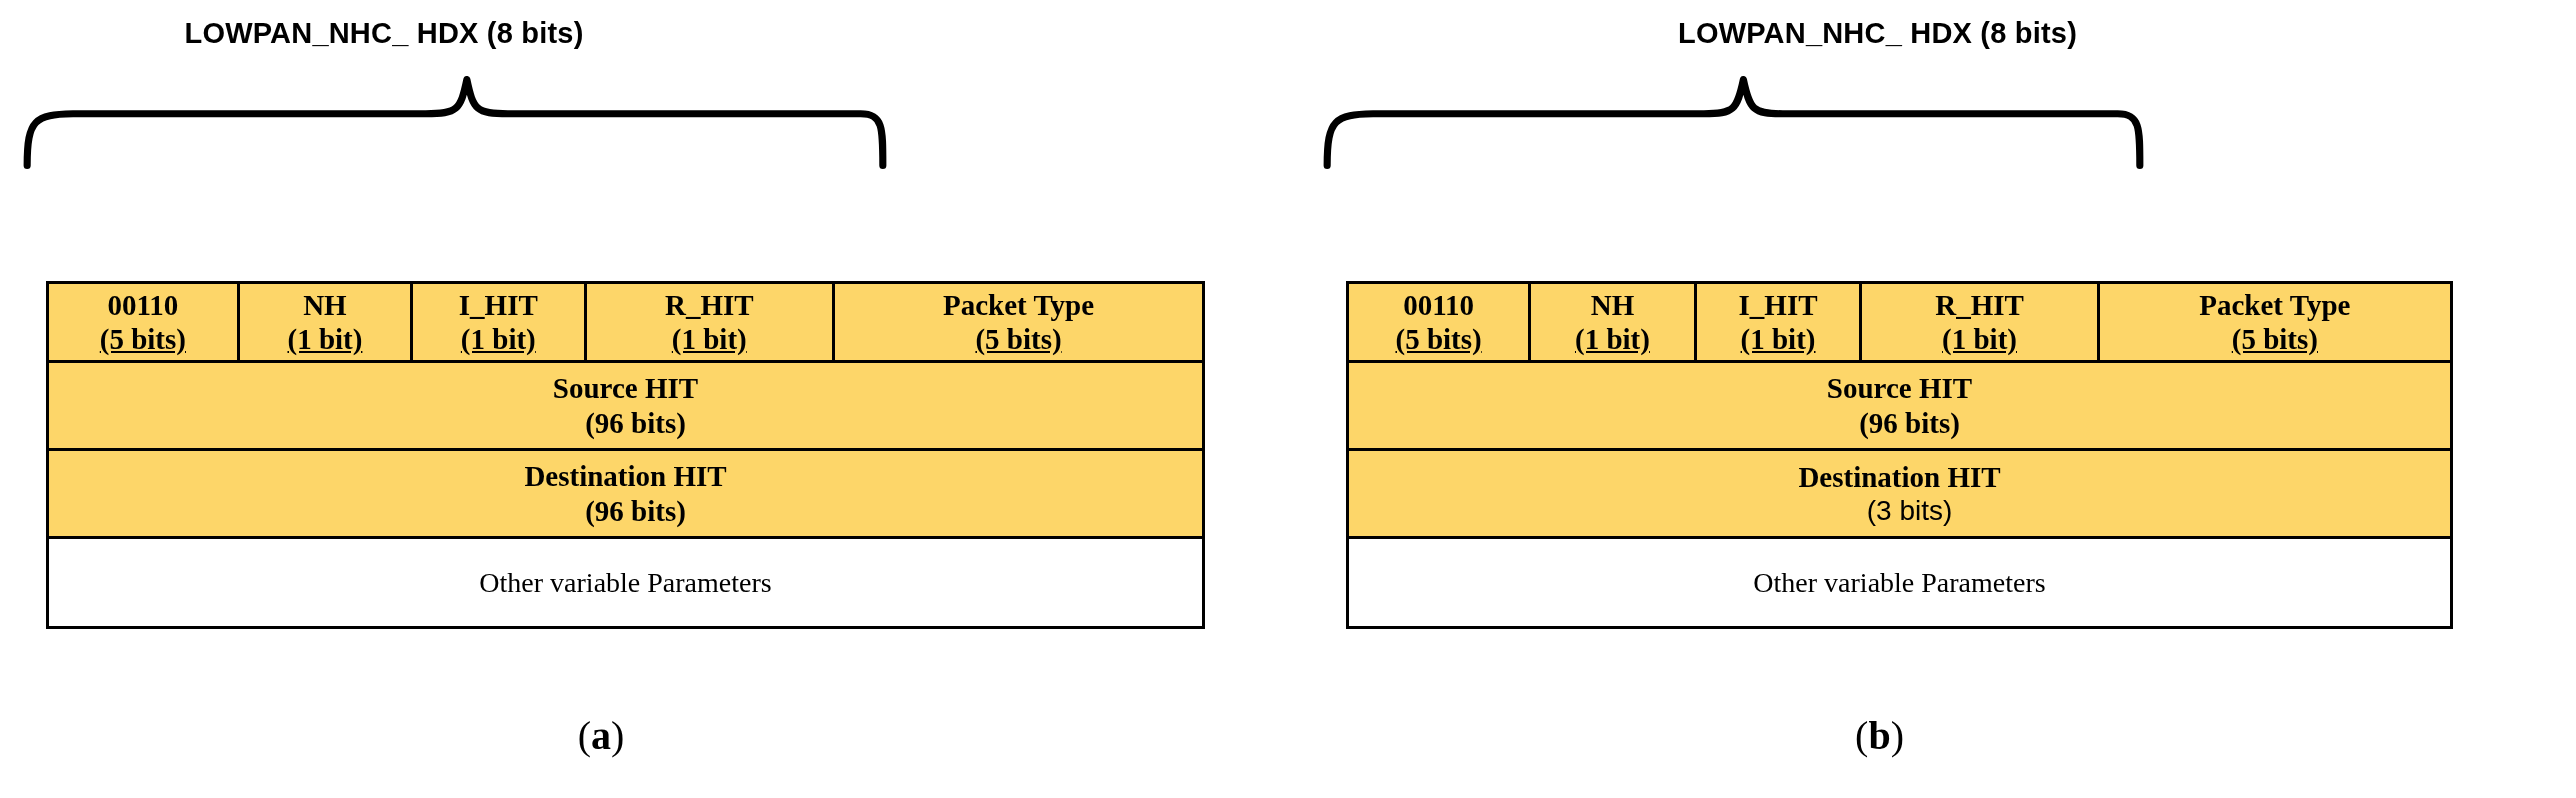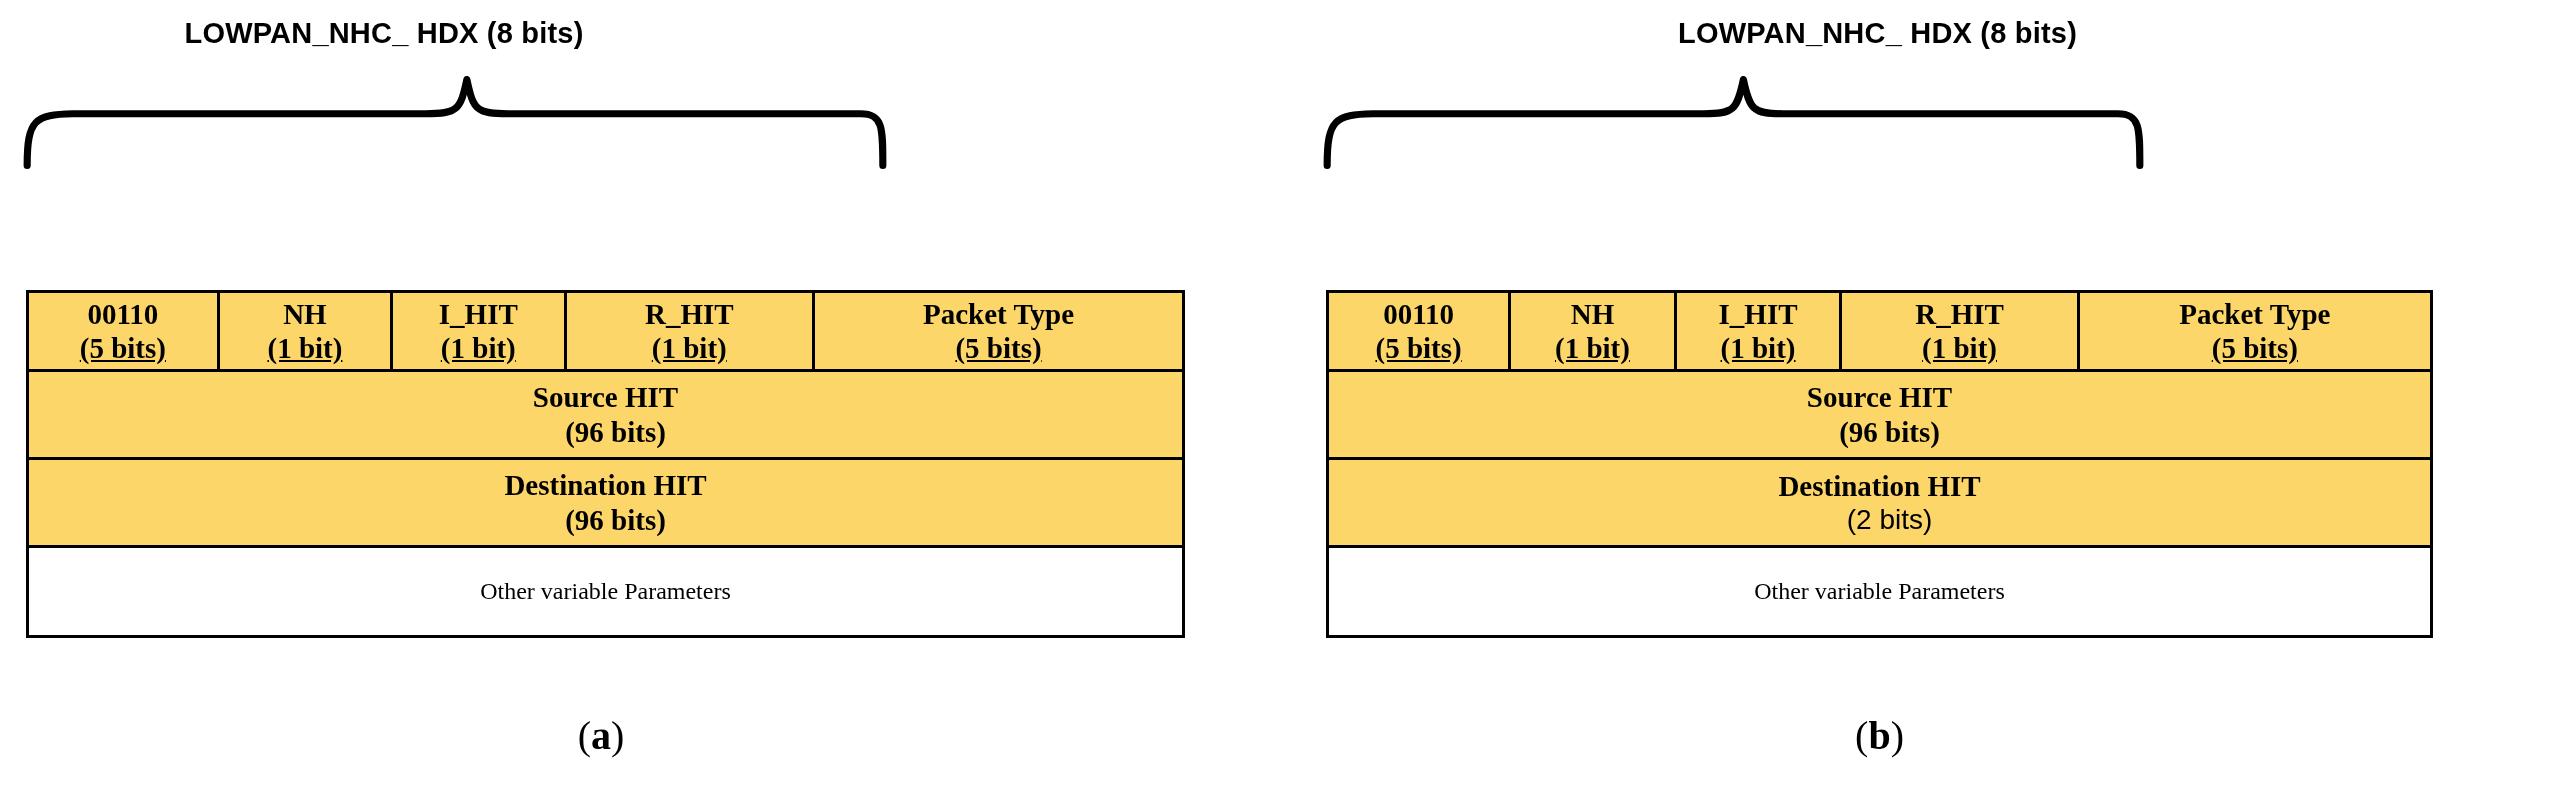--- a/index.html
+++ b/index.html
@@ -54,24 +54,25 @@
     height: 89px;
   }
   .panel-b .brace {
     left: 1432px;
   }
   .brace svg { display: block; width: 100%; height: 100%; overflow: visible; }
 
   
   .packet-table {
     position: absolute;
-    top: 290px;
+    top: 281px;
     border-collapse: collapse;
     table-layout: fixed;
     background: #ffffff;
+    margin-left: 20px;
   }
   .panel-a .packet-table { left: 26px; width: 1159px; }
   .panel-b .packet-table { left: 1433px; width: 1107px; }
 
   .packet-table td {
     border: 3.2px solid #000000;
     text-align: center;
     vertical-align: middle;
     font-family: "Liberation Serif", serif;
     padding: 0;
@@ -96,21 +97,21 @@
   }
   .wide-cell .line2 { display: block; padding-left: 20px; }
   .wide-cell .line2.sans {
     font-family: "Liberation Sans", sans-serif;
     font-weight: normal;
     font-size: 28px;
   }
 
   .other-cell {
     font-weight: normal;
-    font-size: 24px;
+    font-size: 28px;
     height: 87px;
   }
 
   
   .sub-label {
     position: absolute;
     top: 712px;
     font-family: "Liberation Serif", serif;
     font-size: 40px;
     white-space: nowrap;
@@ -244,21 +245,21 @@
         </tr>
         <tr>
           <td class="wide-cell cell-amber" colspan="5">
             <span>Source HIT</span>
             <span class="line2">(96 bits)</span>
           </td>
         </tr>
         <tr>
           <td class="wide-cell cell-amber" colspan="5">
             <span>Destination HIT</span>
-            <span class="line2 sans">(2 bits)</span>
+            <span class="line2 sans">(3 bits)</span>
           </td>
         </tr>
         <tr>
           <td class="other-cell cell-white" colspan="5">Other variable Parameters</td>
         </tr>
       </tbody>
     </table>
 
     <div class="sub-label" style="left:146px; width:1107px;">
       <span class="paren">(</span><span class="letter">b</span><span class="paren">)</span>

